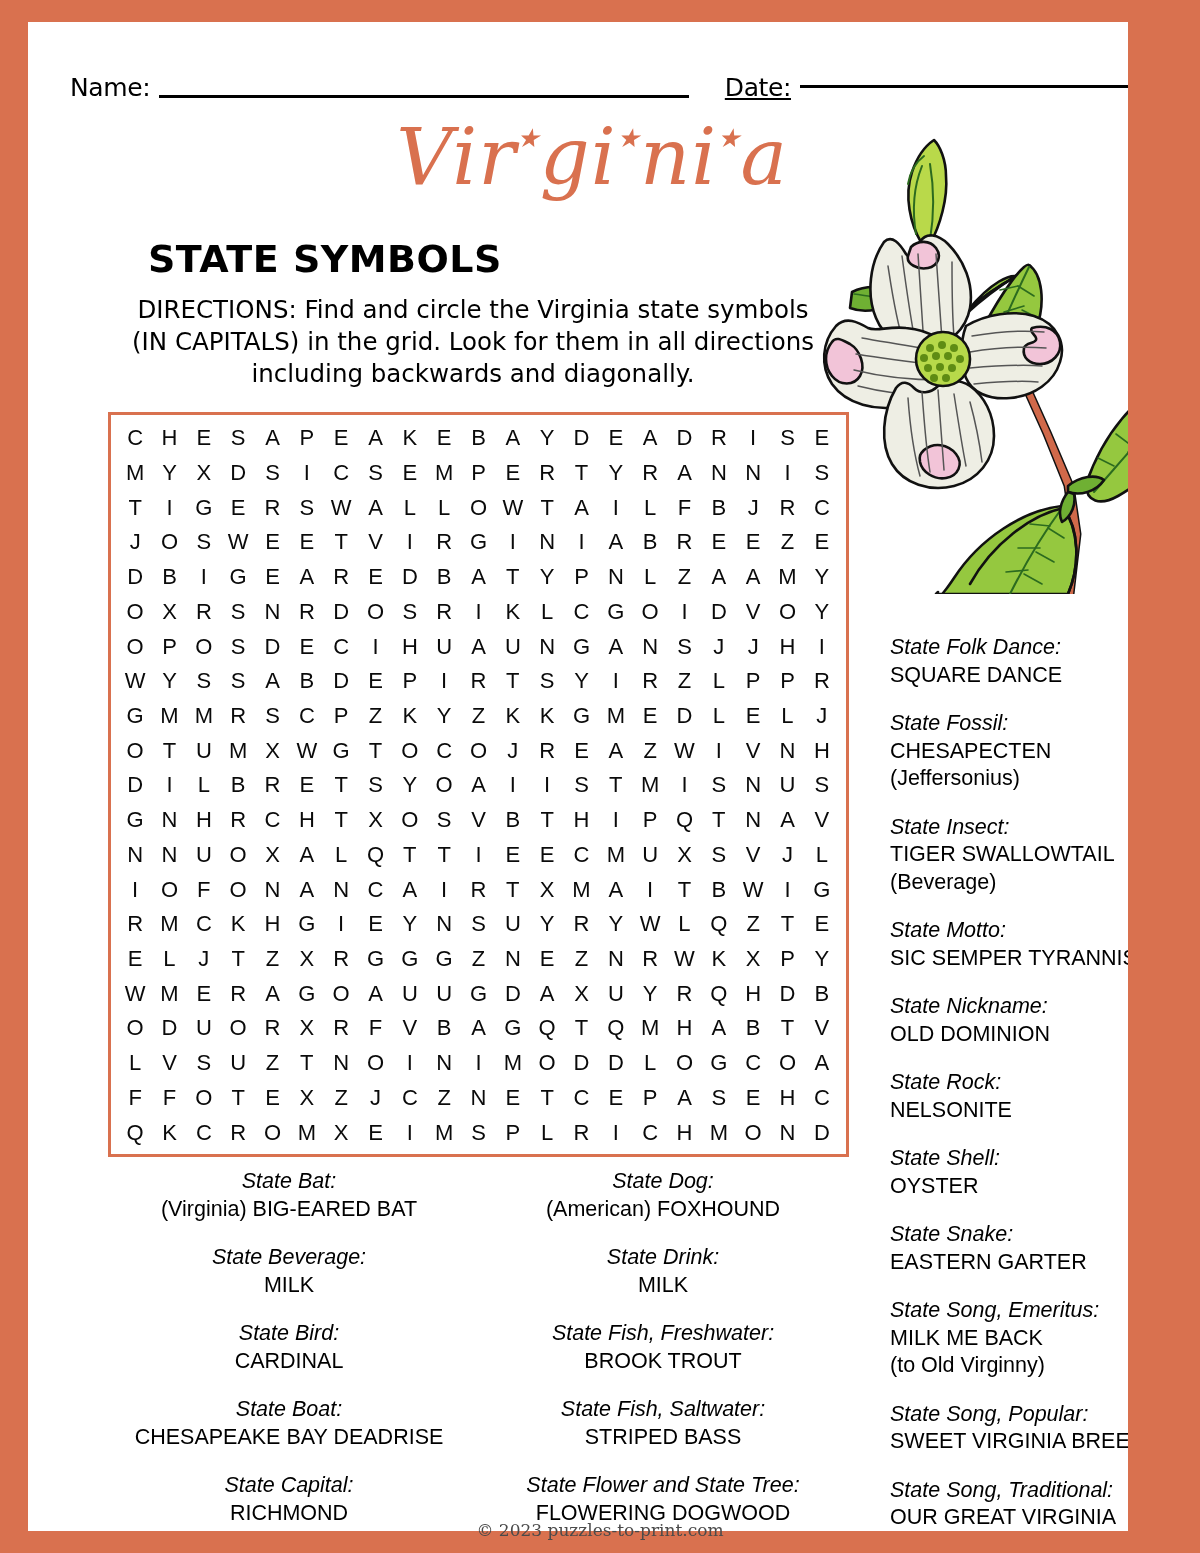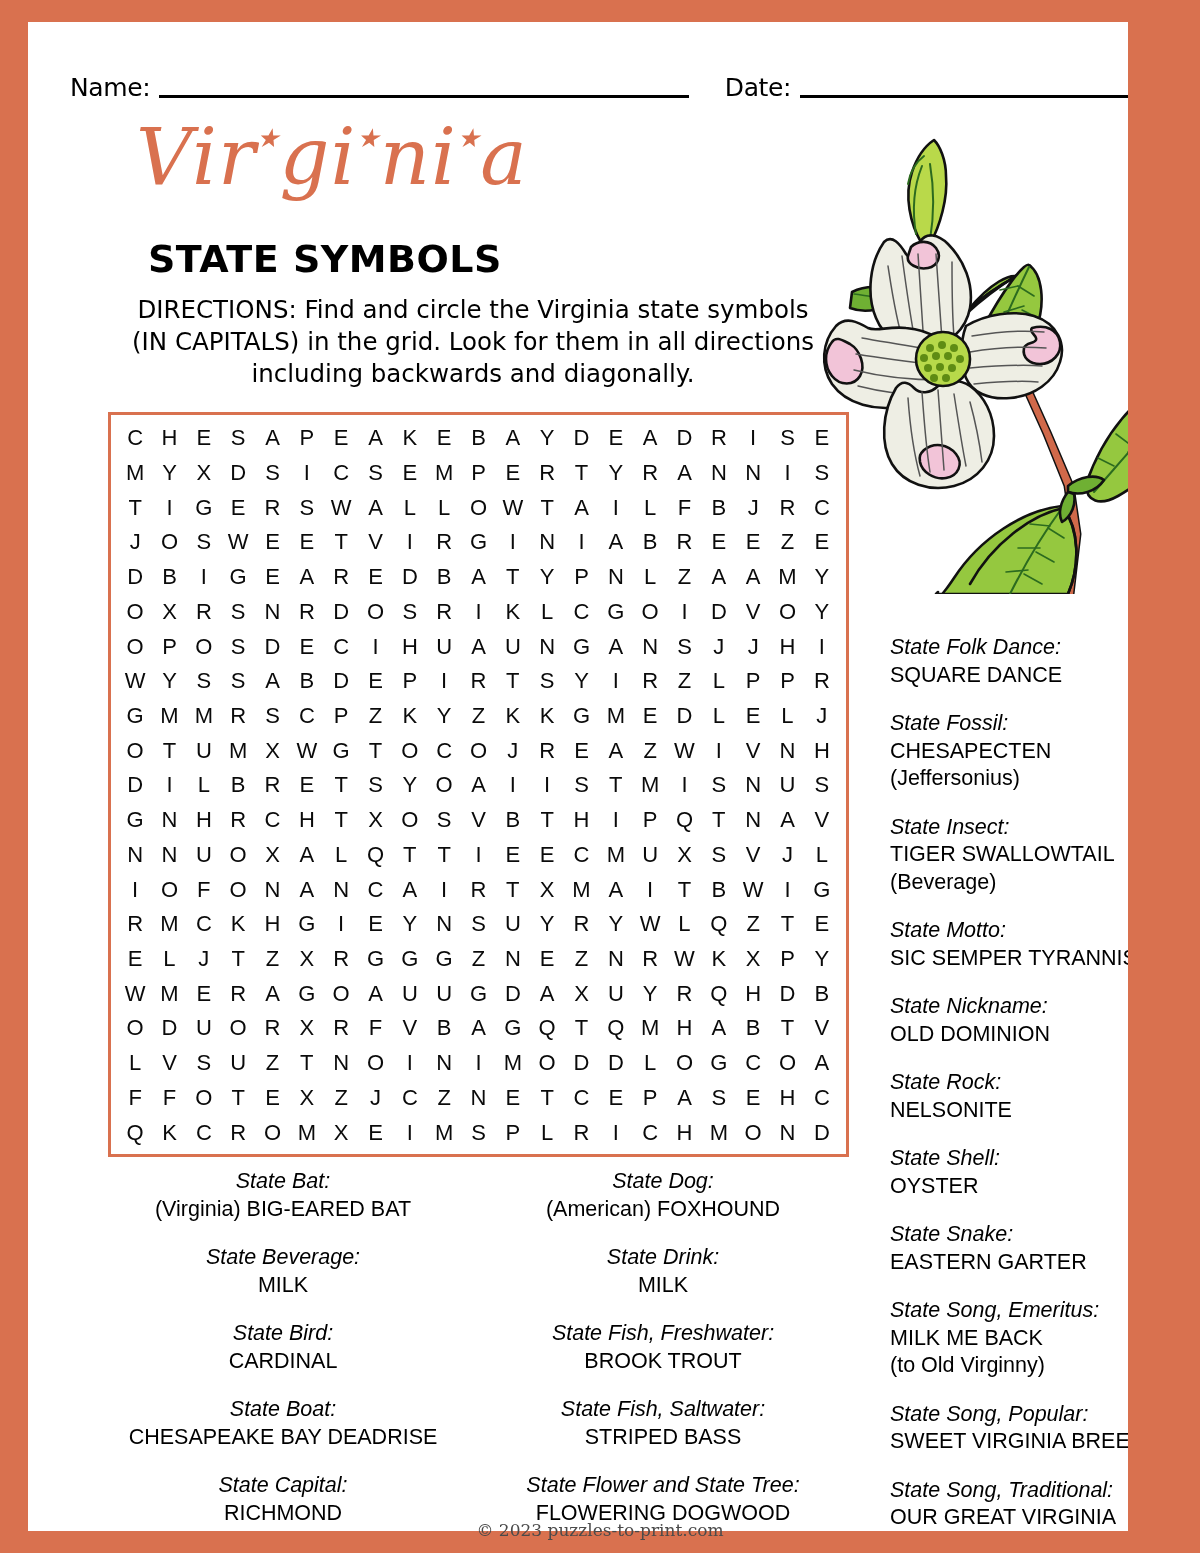--- a/index.html
+++ b/index.html
@@ -48,29 +48,29 @@
     padding-bottom: 2px;
   }
   .nd-rule {
     border-bottom: 3px solid #000;
     height: 1px;
     margin-left: 9px;
     margin-bottom: 4px;
   }
   #nd-rule-name { width: 535px; }
   #nd-rule-date { width: 330px; }
-  #nd-date-wrap { display: flex; align-items: flex-end; margin-left: 36px; }
+  #nd-date-wrap { display: flex; align-items: center; margin-left: 36px; text-decoration: underline; }
 
   
   #title-script {
     position: absolute;
-    left: 108px;
+    left: 120px;
     top: 95px;
     width: 640px;
-    text-align: left;
+    text-align: right;
     font-family: "DejaVu Serif", serif;
     font-style: italic;
     font-size: 78px;
     color: #d9714f;
     line-height: 1.05;
     letter-spacing: 1px;
   }
   #title-script .star {
     font-size: 26px;
     vertical-align: super;
@@ -147,21 +147,21 @@
     font-family: "Liberation Sans", sans-serif;
     color: #000;
   }
   #col-right {
     left: 862px;
     top: 612px;
     width: 330px;
     text-align: left;
   }
   #col-left {
-    left: 60px;
+    left: 66px;
     top: 1146px;
     width: 390px;
     text-align: center;
   }
   #col-mid {
     left: 440px;
     top: 1146px;
     width: 390px;
     text-align: center;
   }

